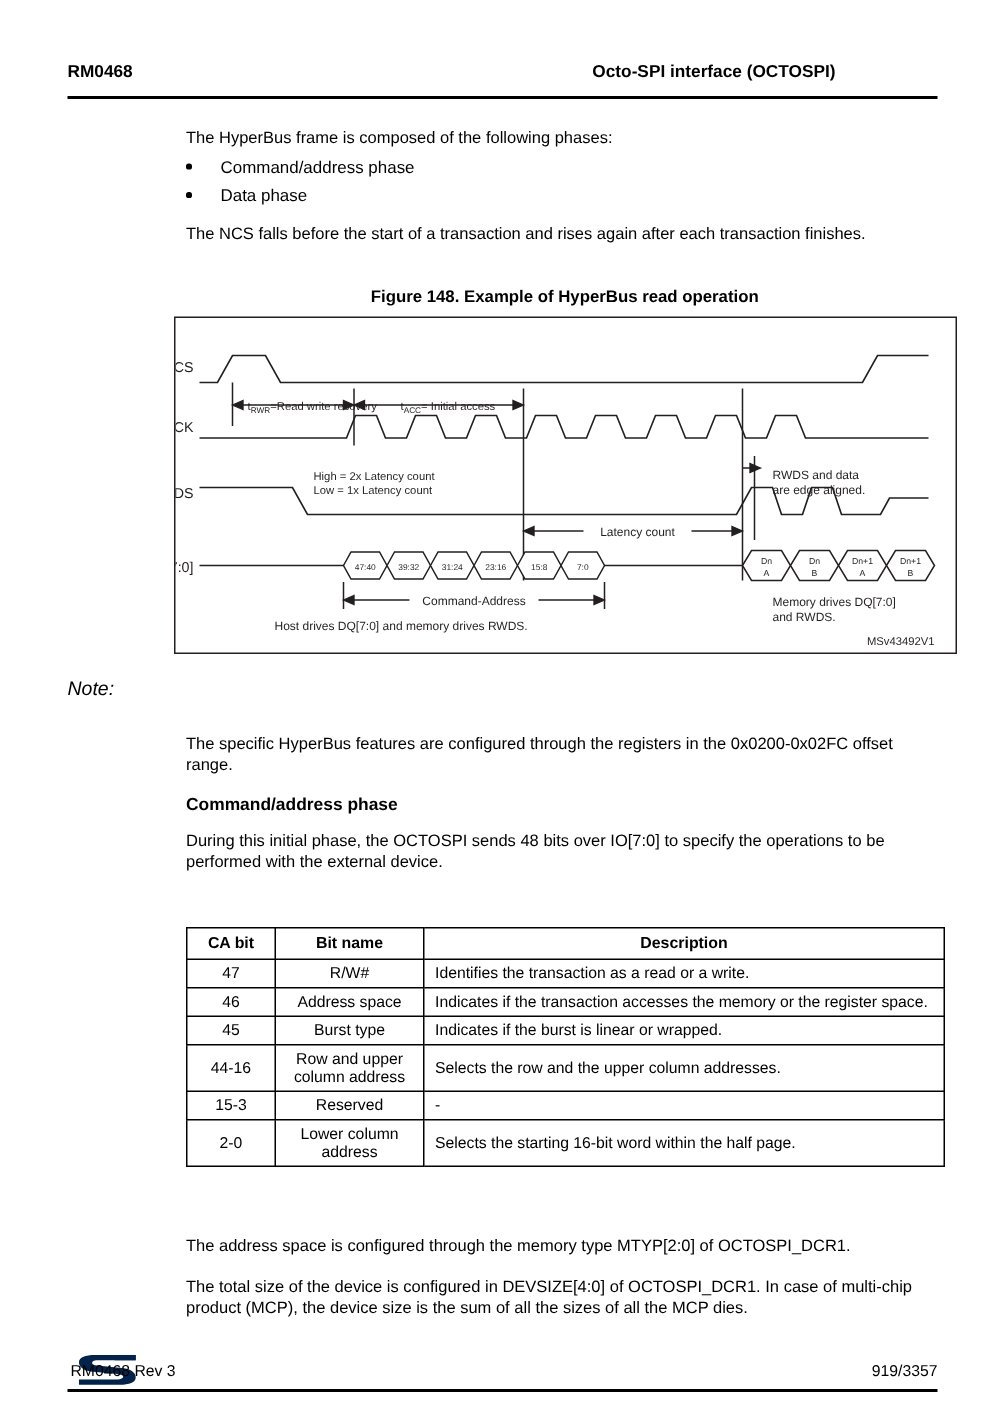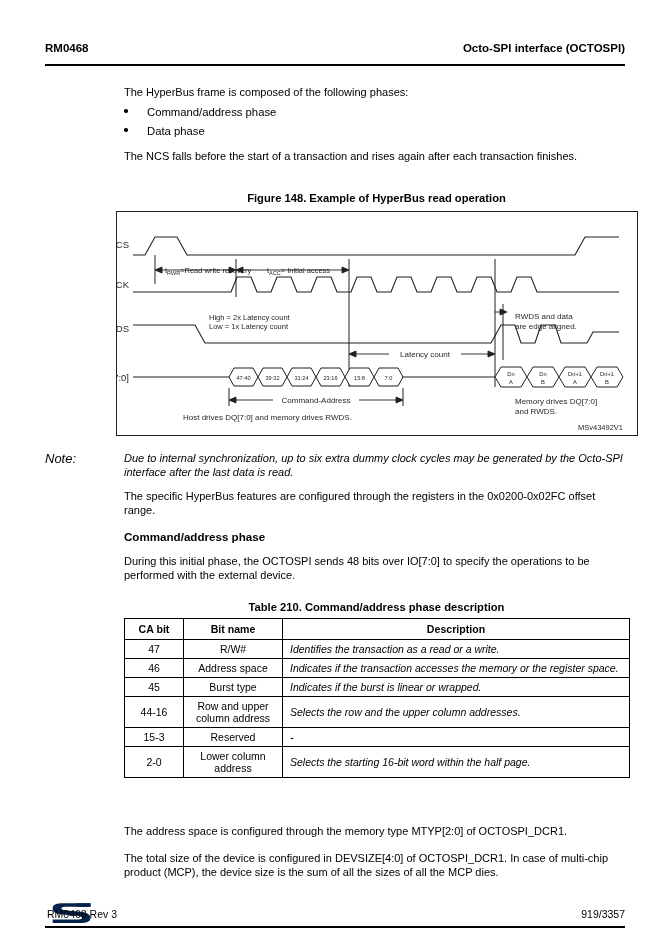--- a/index.html
+++ b/index.html
@@ -20,21 +20,21 @@
     width: 670px;
     height: 944px;
     box-sizing: border-box;
   }
 
   
   .pg-header {
     position: absolute;
     left: 45px;
     top: 42px;
-    width: 580px;
+    width: 512px;
     display: flex;
     justify-content: space-between;
     align-items: baseline;
     font-weight: bold;
     font-size: 11.5px;
   }
   .pg-header-rule {
     position: absolute;
     left: 45px;
     top: 64px;
@@ -124,21 +124,21 @@
   }
   .tbl thead th {
     font-weight: bold;
     text-align: center;
     border-bottom: 1.7px solid #000;
     padding: 4px 5px;
     font-size: 10.6px;
   }
   .tbl td.c-ca { text-align: center; width: 48px; }
   .tbl td.c-name { text-align: center; width: 88px; }
-  .tbl td.c-desc { text-align: left; padding-left: 7px; font-style: italic; }
+  .tbl td.c-desc { text-align: left; padding-left: 7px; }
   .tbl th.h-ca { width: 48px; }
   .tbl th.h-name { width: 88px; }
 
   
   .footer-rule {
     position: absolute;
     left: 45px;
     top: 926px;
     width: 580px;
     height: 1.6px;
@@ -310,29 +310,27 @@
 
       <text class="dg" x="66" y="208" font-size="8">Host drives DQ[7:0] and memory drives RWDS.</text>
       <text class="dg" x="398" y="192" font-size="8">Memory drives DQ[7:0]</text>
       <text class="dg" x="398" y="202" font-size="8">and RWDS.</text>
 
       <text class="dg" x="506" y="218" font-size="7.5" text-anchor="end">MSv43492V1</text>
     </svg>
   </div>
 
   <div class="note-label" style="top:451px;">Note:</div>
-  <div class="para italic" style="top:451px;">Due to internal synchronization, up to six extra dummy clock cycles may be generated by the Octo-SPI interface after the last data is read.</div>
 
   <div class="para" style="top:489px;">The specific HyperBus features are configured through the registers in the 0x0200-0x02FC offset range.</div>
 
   <div class="subhead" style="top:530px;">Command/address phase</div>
 
   <div class="para" style="top:554px;">During this initial phase, the OCTOSPI sends 48 bits over IO[7:0] to specify the operations to be performed with the external device.</div>
 
-  <div class="caption" style="top:601px;">Table 210. Command/address phase description</div>
 
   <table class="tbl">
     <thead>
       <tr>
         <th class="h-ca">CA bit</th>
         <th class="h-name">Bit name</th>
         <th>Description</th>
       </tr>
     </thead>
     <tbody>

